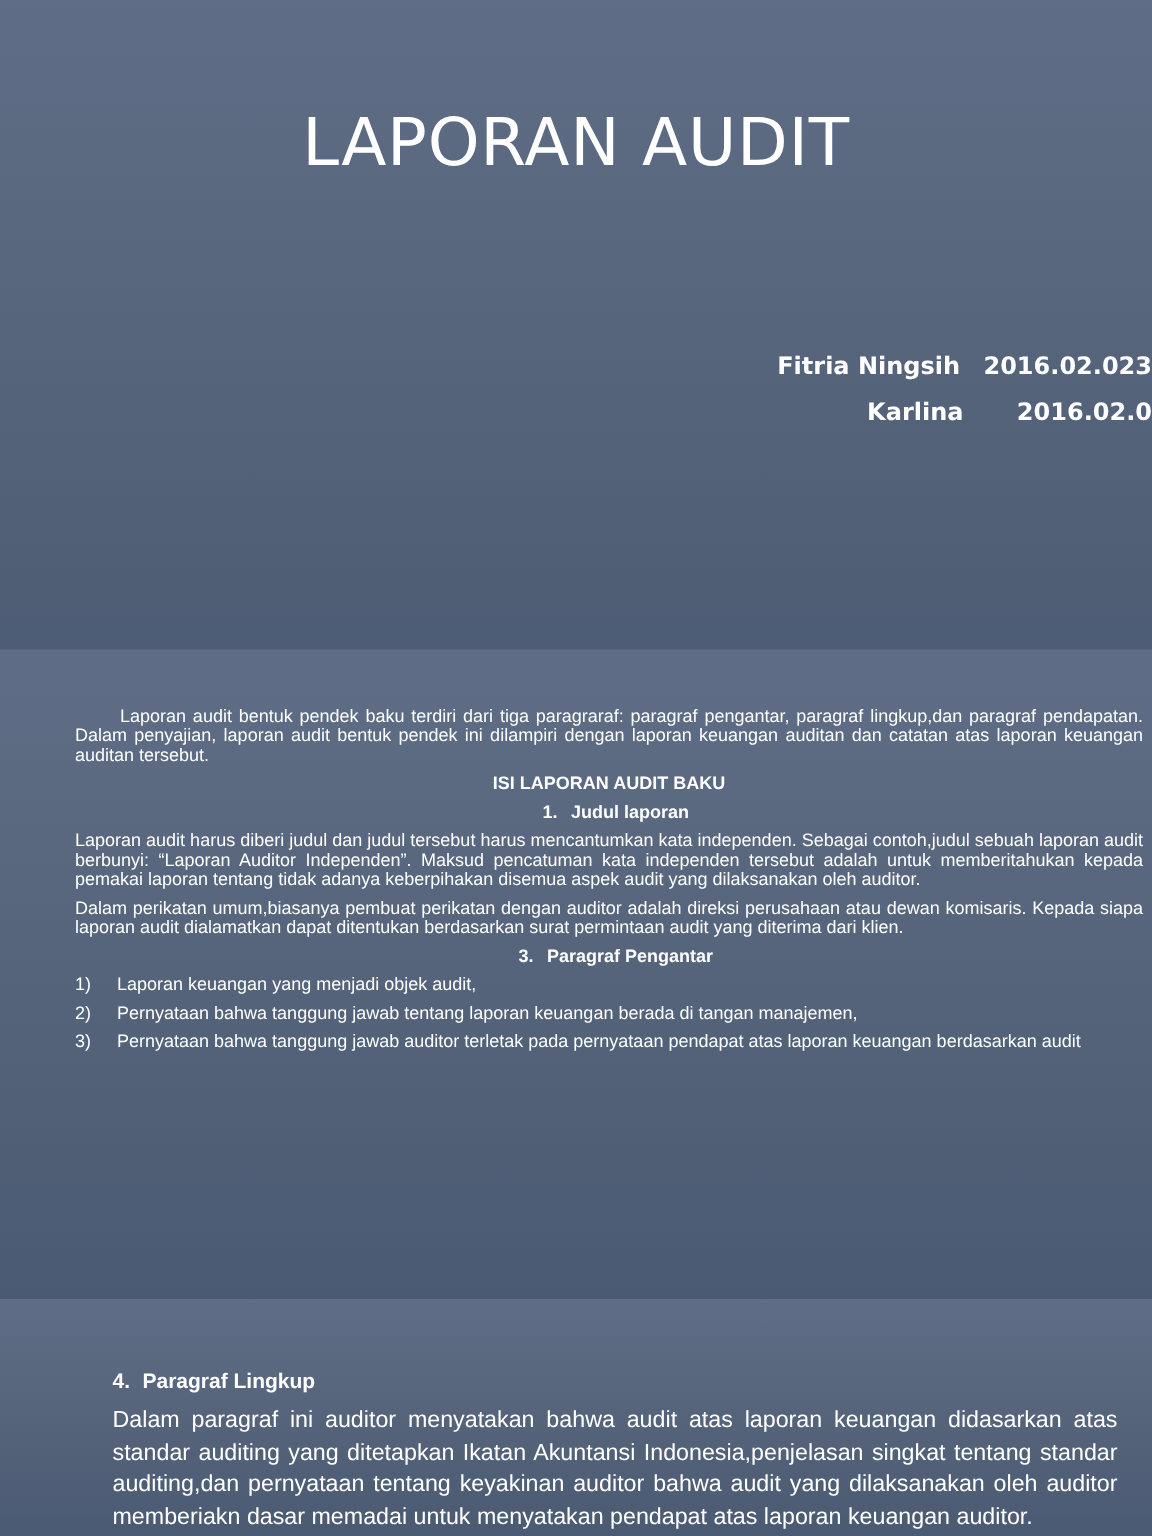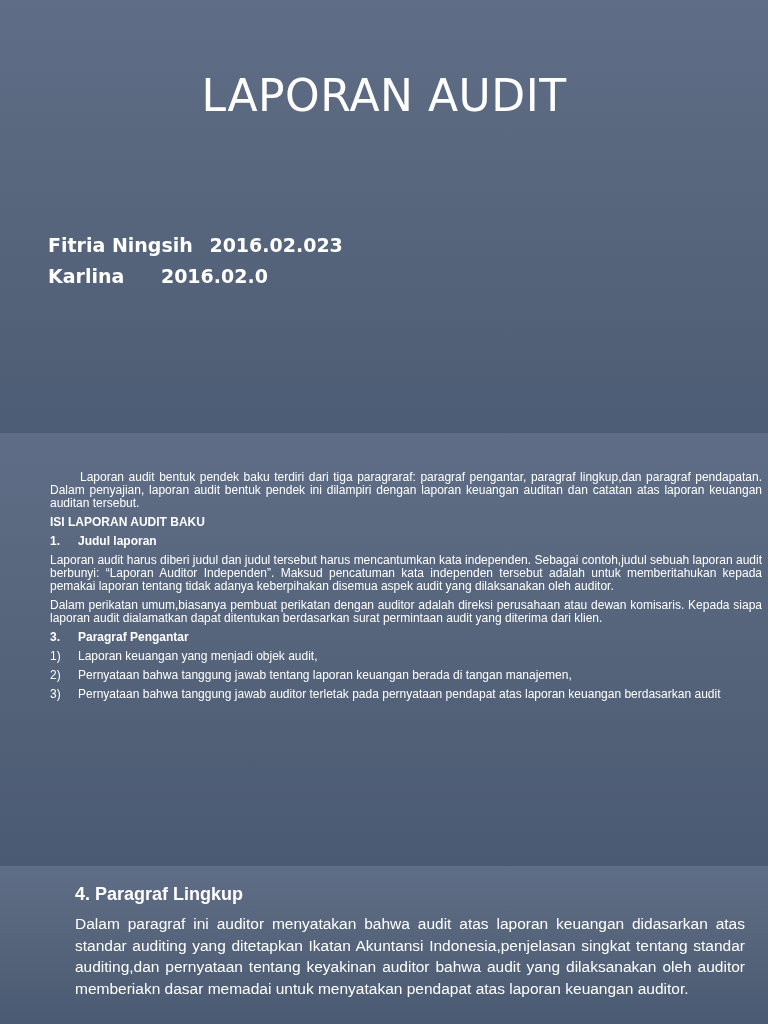--- a/index.html
+++ b/index.html
@@ -14,53 +14,53 @@
     #slide2 { top: 433px; height: 433px; }
     #slide3 { top: 866px; height: 158px; }
 
     
     .title {
       position: absolute; top: 70px; left: 0; width: 768px; text-align: center;
       font-family: "DejaVu Sans", sans-serif; font-size: 44px; font-weight: normal;
       letter-spacing: 0.5px; color: #ffffff;
     }
     .author-row {
-      position: absolute; left: 0; width: 768px; text-align: left;
-      font-family: "DejaVu Sans", sans-serif; font-weight: bold; font-size: 19px; color: #ffffff; padding-left: 48px;
+      position: absolute; left: 0; width: 768px; text-align: right;
+      font-family: "DejaVu Sans", sans-serif; font-weight: bold; font-size: 16px; color: #ffffff; padding-left: 48px;
     }
     .author-row span { display: inline-block; }
     #author1 { top: 234px; }
     #author2 { top: 265px; }
     .author-name { margin-right: 10px; }
     #author2 .author-name { margin-right: 30px; }
 
     
     .section-heading {
       position: absolute; top: 8px; left: 19px; width: 740px;
       font-family: "DejaVu Sans", sans-serif; font-weight: bold; font-size: 18.5px; color: #ffffff;
       white-space: nowrap;
     }
     .section-heading .letter { display: inline-block; width: 40px; }
     .s2-body {
       position: absolute; top: 38px; left: 50px; width: 712px;
       font-family: "Liberation Sans", sans-serif; font-size: 12px; line-height: 13px; color: #ffffff;
     }
     .s2-body p { text-align: justify; margin-bottom: 6px; }
     .s2-body p.indent { text-indent: 30px; }
-    .s2-body .subhead { font-weight: bold; margin-bottom: 6px; }
+    .s2-body .subhead { font-weight: bold; margin-bottom: 6px; text-align: center; }
     .s2-body .num { display: inline-block; width: 28px; font-weight: bold; }
     .s2-body .list-item { margin-bottom: 6px; }
     .s2-body .list-item .num { font-weight: normal; }
 
     
     .s3-body {
       position: absolute; top: 18px; left: 75px; width: 670px;
       font-family: "Liberation Sans", sans-serif; color: #ffffff;
     }
-    .s3-body .subhead { font-weight: bold; font-size: 18px; margin-bottom: 8px; }
+    .s3-body .subhead { font-weight: bold; font-size: 14px; margin-bottom: 8px; margin-top: 28px; }
     .s3-body .subhead .num { display: inline-block; width: 20px; }
     .s3-body p { font-size: 15.5px; line-height: 21.5px; text-align: justify; }
   </style>
 </head>
 <body>
 
 <div class="slide" id="slide1">
   <h1 class="title">LAPORAN AUDIT</h1>
   <div class="author-row" id="author1">
     <span class="author-name">Fitria Ningsih</span>

